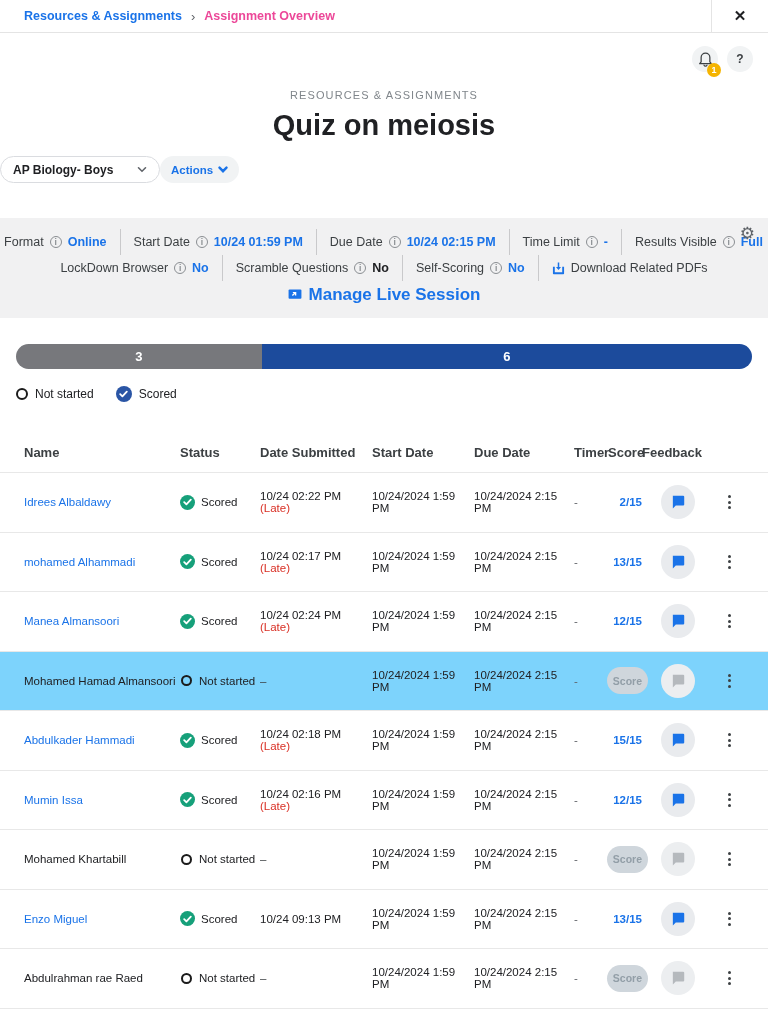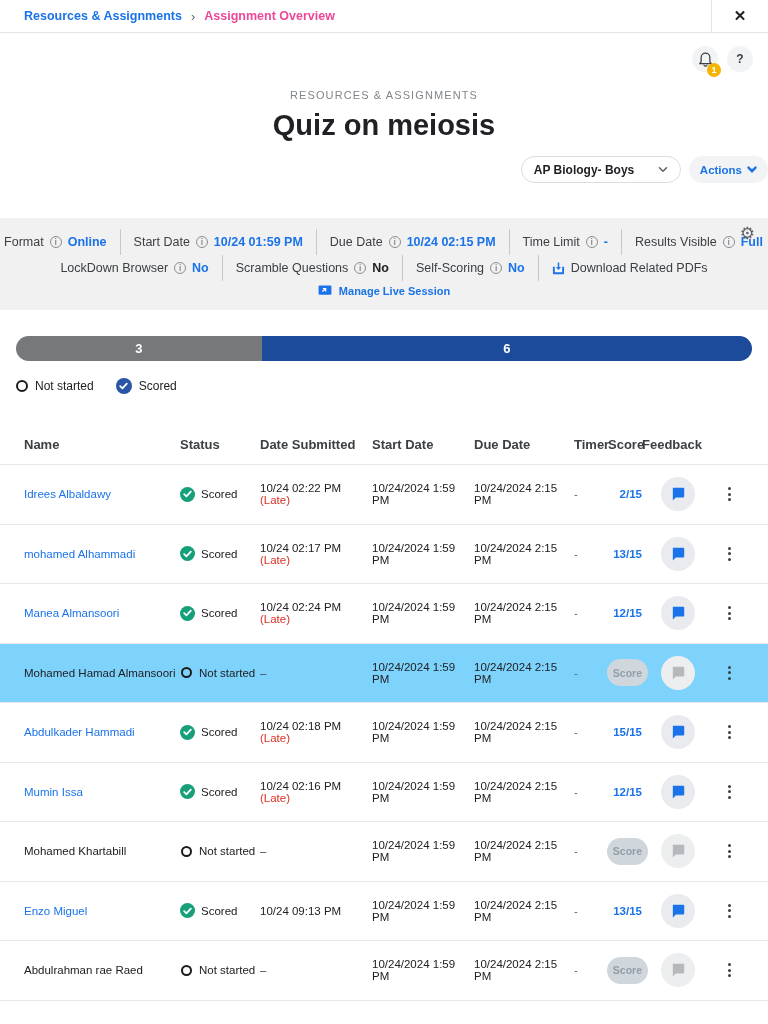--- a/index.html
+++ b/index.html
@@ -19,37 +19,37 @@
   
   .header-icons { position:absolute; top:46px; right:15px; display:flex; gap:9px; }
   .icon-circle { width:26px; height:26px; border-radius:50%; background:#f1f3f4; display:flex;
     align-items:center; justify-content:center; position:relative; cursor:pointer; font-size:12px; font-weight:700; color:#3c4043; }
   .badge { position:absolute; bottom:-5px; right:-3px; width:14px; height:14px; border-radius:50%;
     background:#f5b400; color:#fff; font-size:9px; font-weight:700; display:flex; align-items:center; justify-content:center; }
   
   .hero { text-align:center; margin-top:56px; }
   .eyebrow { font-size:11px; letter-spacing:1.1px; color:#80868b; font-weight:400; }
   .title { font-size:29px; font-weight:700; margin:8px 0 14px; color:#202124; }
-  .pill-row { display:flex; justify-content:flex-end; align-items:center; gap:8px; }
+  .pill-row { display:flex; justify-content:flex-start; align-items:center; }
   .select-pill { width:160px; height:27px; border:1px solid #dadce0; border-radius:14px; background:#fff;
     display:flex; align-items:center; justify-content:space-between; padding:0 12px; font-size:12px; font-weight:700; cursor:pointer; }
   .actions-pill { height:27px; background:#f1f3f4; border-radius:14px; color:#1a73e8; font-size:11.5px;
     font-weight:600; display:flex; align-items:center; padding:0 11px; gap:5px; cursor:pointer; }
   
   .settings { background:#f1f1f2; margin-top:35px; padding:11px 44px 13px; position:relative; }
   .srow { display:flex; justify-content:center; align-items:center; line-height:26px; font-size:12.5px; color:#3c4043; flex-wrap:nowrap; }
   .sitem { display:inline-flex; align-items:center; gap:6px; padding:0 13px; border-right:1px solid #c9c9cb; white-space:nowrap; }
   .sitem.nob { border-right:none; }
   .sval-link { color:#1a73e8; font-weight:600; }
   .sval-plain { color:#202124; font-weight:700; }
   .info-i { width:12px; height:12px; border:1px solid #8a8e92; border-radius:50%; color:#8a8e92;
     font-size:8.5px; display:inline-flex; align-items:center; justify-content:center; font-weight:600; }
   .gear { position:absolute; top:7px; right:13px; font-size:17px; color:#5f6368; cursor:pointer; line-height:1; }
   .manage-row { display:flex; justify-content:center; align-items:center; gap:7px; color:#1a73e8;
-    font-weight:600; font-size:11px; margin-top:4px; cursor:pointer; }
+    font-weight:600; font-size:17px; margin-top:4px; cursor:pointer; }
   
   .progress { margin:26px 16px 0; height:25px; border-radius:13px; overflow:hidden; display:flex; }
   .pseg { display:flex; align-items:center; justify-content:center; color:#fff; font-size:13px; font-weight:700; cursor:pointer; }
   
   .legend { display:flex; align-items:center; gap:22px; margin:17px 0 0 16px; font-size:12px; color:#202124; }
   .lg-item { display:flex; align-items:center; gap:7px; cursor:pointer; }
   .lg-circle { width:12px; height:12px; border:2px solid #1b1b1b; border-radius:50%; }
   .lg-check { width:16px; height:16px; border-radius:50%; background:#2a55a5; display:flex; align-items:center; justify-content:center; }
   
   .table { margin-top:31px; }

